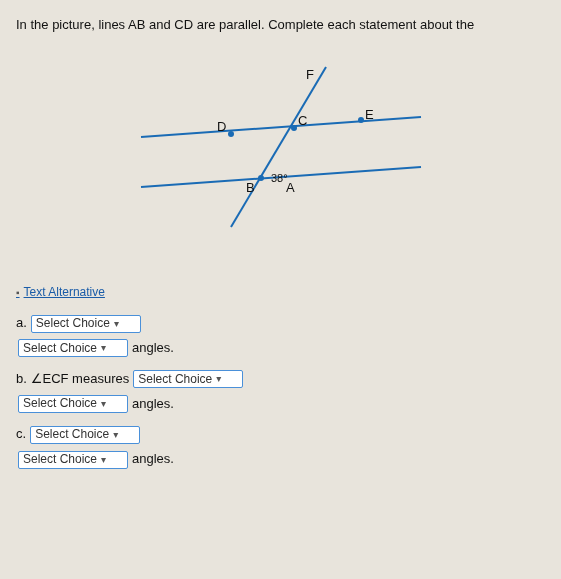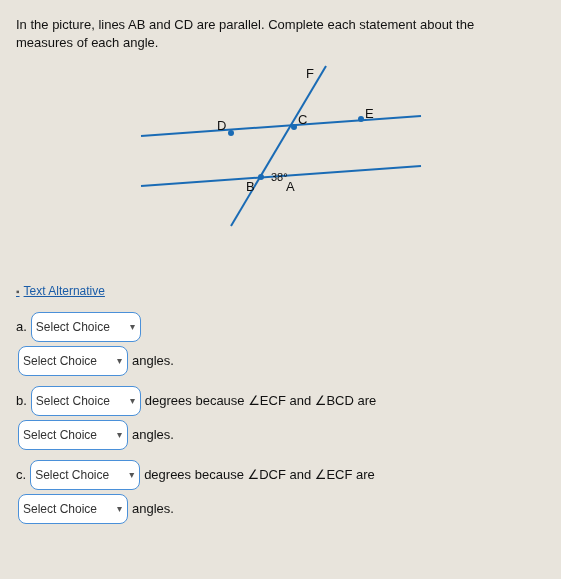--- a/index.html
+++ b/index.html
@@ -8,21 +8,21 @@
       font-size: 13px;
       background: #e8e4dc;
       width: 561px;
       min-height: 579px;
       padding: 16px;
       color: #111;
     }
     .instructions {
       font-size: 13px;
       line-height: 1.4;
-      margin-bottom: 4px;
+      margin-bottom: 23px;
       max-width: 520px;
     }
     .diagram-area {
       position: relative;
       width: 300px;
       height: 180px;
       margin: 0 auto 6px auto;
     }
     .diagram-area svg {
       width: 100%;
@@ -57,43 +57,42 @@
     }
     .question-line2 {
       display: flex;
       align-items: center;
       gap: 4px;
       margin-left: 2px;
     }
     .select-dropdown {
       border: 1px solid #4a90d9;
       background: white;
-      border-radius: 8px;
+      border-radius: 2px;
       padding: 2px 4px;
       font-size: 12px;
       color: #333;
       display: inline-flex;
       align-items: center;
-      gap: 20px;
+      gap: 4px;
       cursor: pointer;
       min-width: 110px;
-      height: 30px;
+      height: 18px;
     }
     .select-dropdown .chevron {
       font-size: 10px;
       color: #555;
     }
     .label { font-size: 13px; }
   </style>
 </head>
 <body>
 
 <p class="instructions">
   <span>In the picture, lines AB and CD are parallel. Complete each statement about the</span><br>
-  <span>measures of each angle.</span>
 </p>
 
 <div class="diagram-area">
   <svg viewBox="0 0 300 180" xmlns="http://www.w3.org/2000/svg">
 
     <line x1="10" y1="130" x2="290" y2="110" stroke="#1a6bb5" stroke-width="2"></line>
 
     <line x1="10" y1="80" x2="290" y2="60" stroke="#1a6bb5" stroke-width="2"></line>
 
     <line x1="100" y1="170" x2="195" y2="10" stroke="#1a6bb5" stroke-width="2"></line>
@@ -135,43 +134,42 @@
       <span>Select Choice</span>
       <span class="chevron">▾</span>
     </div>
     <span class="label">angles.</span>
   </div>
 </div>
 
 <div class="question-block">
   <div class="question-line">
     <span class="label">b.</span>
+    <span class="label">∠ECF measures</span>
     <div class="select-dropdown">
       <span>Select Choice</span>
       <span class="chevron">▾</span>
     </div>
-    <span class="label">degrees because ∠ECF and ∠BCD are</span>
   </div>
   <div class="question-line2">
     <div class="select-dropdown">
       <span>Select Choice</span>
       <span class="chevron">▾</span>
     </div>
     <span class="label">angles.</span>
   </div>
 </div>
 
 <div class="question-block">
   <div class="question-line">
     <span class="label">c.</span>
     <div class="select-dropdown">
       <span>Select Choice</span>
       <span class="chevron">▾</span>
     </div>
-    <span class="label">degrees because ∠DCF and ∠ECF are</span>
   </div>
   <div class="question-line2">
     <div class="select-dropdown">
       <span>Select Choice</span>
       <span class="chevron">▾</span>
     </div>
     <span class="label">angles.</span>
   </div>
 </div>
 

